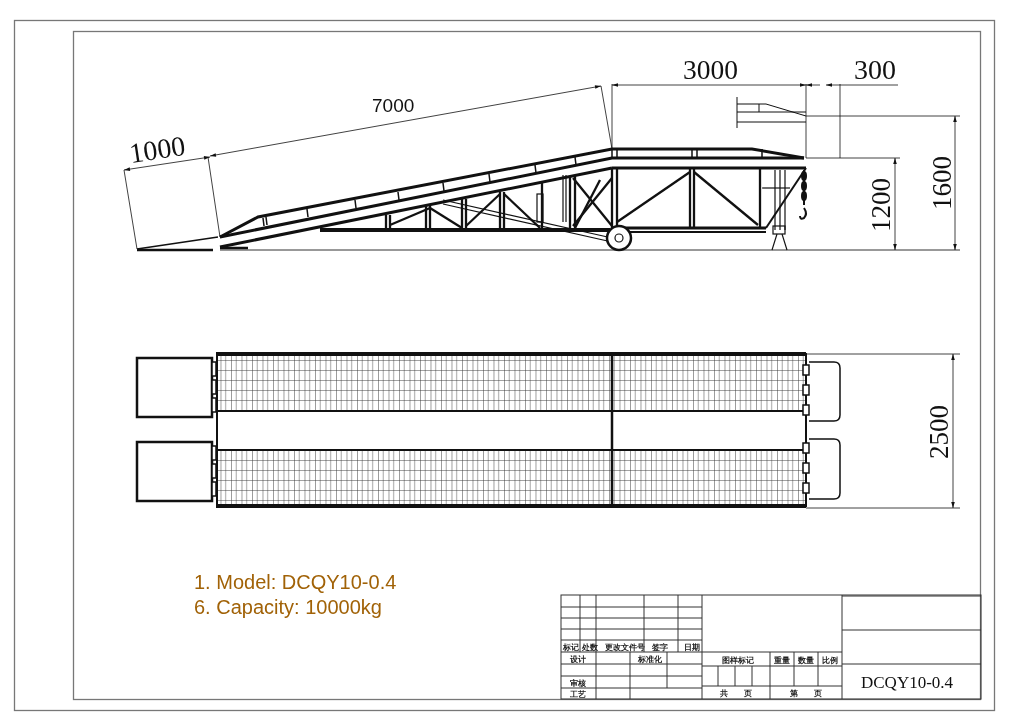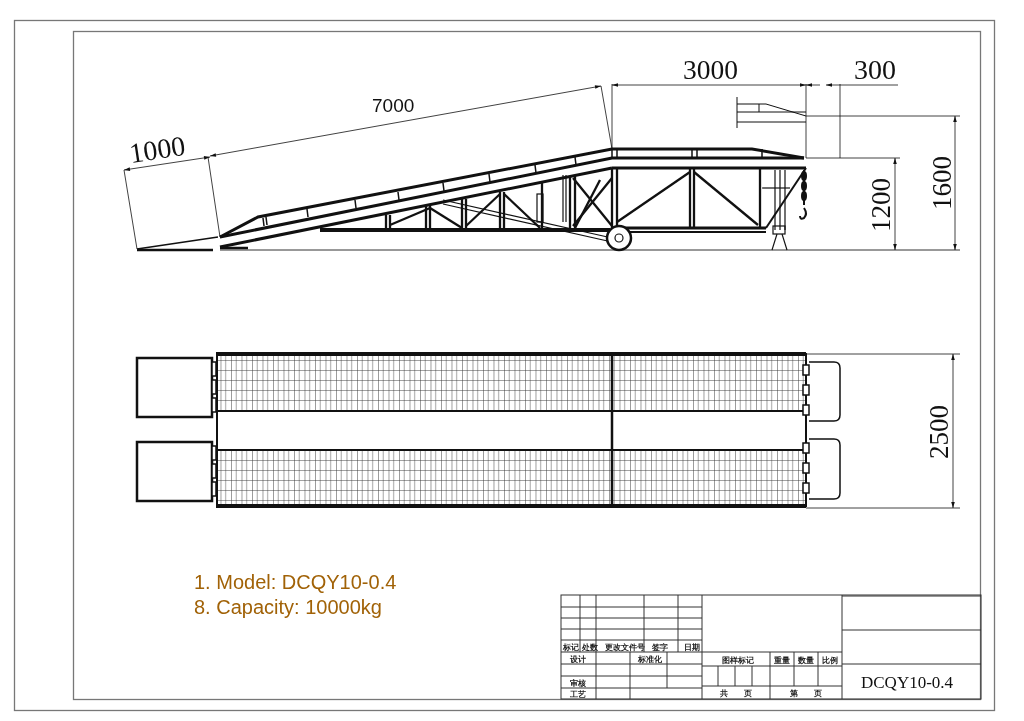--- a/index.html
+++ b/index.html
@@ -269,14 +269,14 @@
     <text class="tb-cn" x="798" y="663">数量</text>
     <text class="tb-cn" x="822" y="663">比例</text>
     <text class="tb-cn" x="720" y="696">共　　页</text>
     <text class="tb-cn" x="790" y="696">第　　页</text>
     <text class="tb-model" x="861" y="688">DCQY10-0.4</text>
   </g>
 </svg>
 
 <div class="notes">
   <div>1. Model: DCQY10-0.4</div>
-  <div>8. Capacity: 10000kg</div>
+  <div>6. Capacity: 10000kg</div>
 </div>
 
 </body></html>

